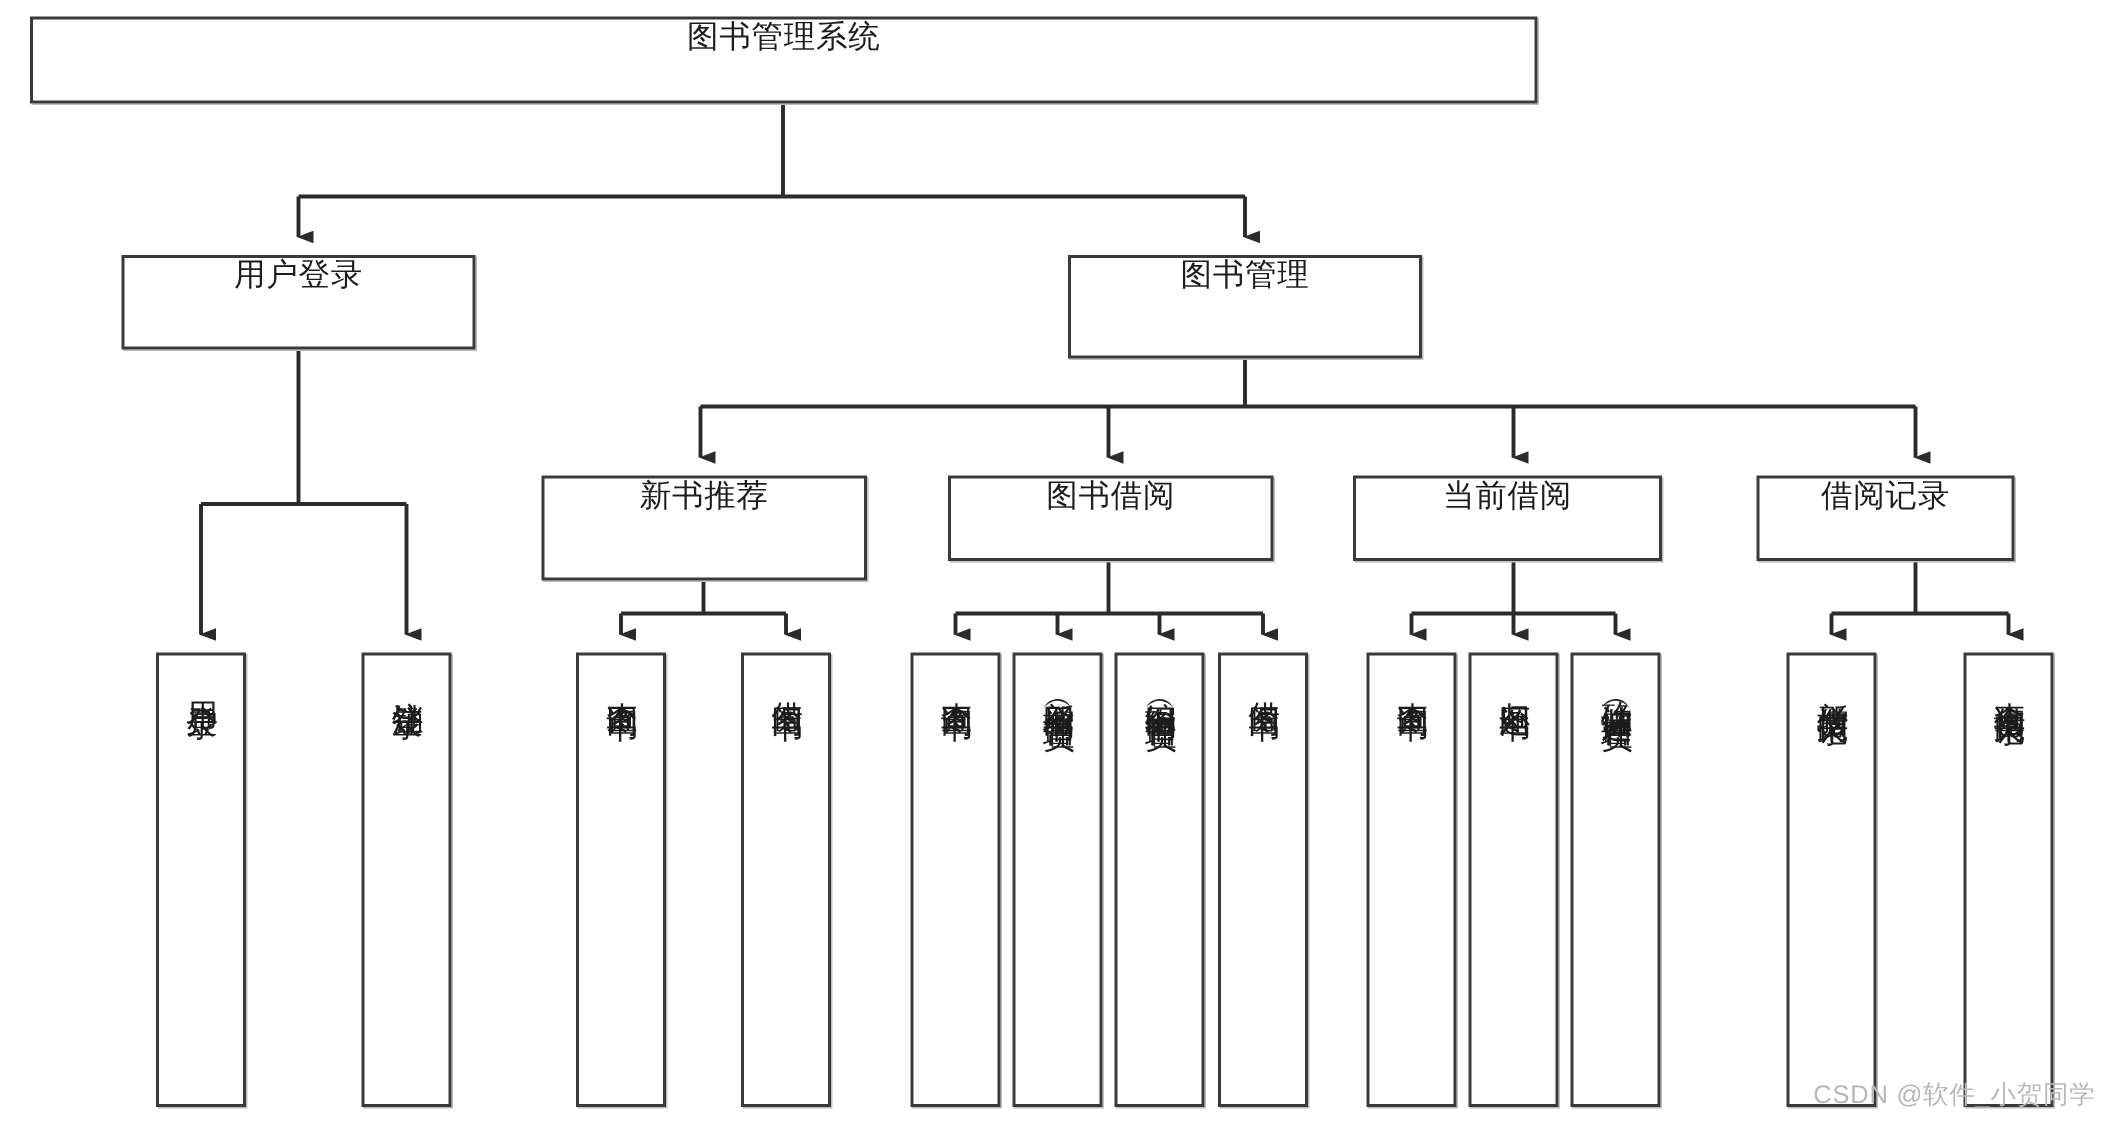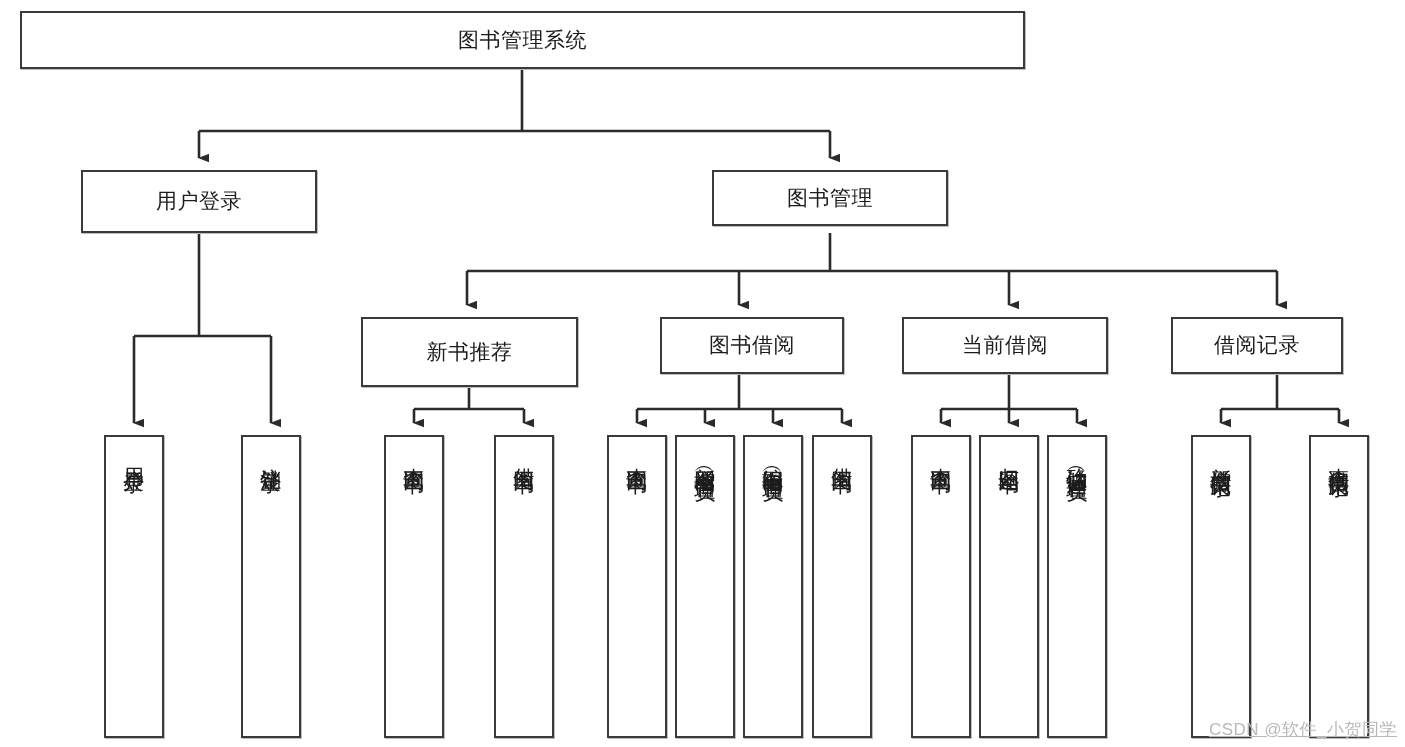--- a/index.html
+++ b/index.html
@@ -25,21 +25,20 @@
     height: 747px;
     pointer-events: none;
   }
   .node {
     position: absolute;
     box-sizing: border-box;
     background: #ffffff;
     border: 2px solid #3a3a3a;
     box-shadow: 1px 1px 0 0 #bdbdbd;
     display: flex;
-    align-items: center;
     justify-content: center;
     z-index: 2;
   }
   .node-label {
     color: #1c1c1c;
     font-size: 21px;
     line-height: 1.18;
     letter-spacing: 0.5px;
     white-space: nowrap;
     text-align: center;
@@ -62,21 +61,20 @@
   }
   .watermark {
     position: absolute;
     right: 8px;
     bottom: 6px;
     color: #b8b8b8;
     font-size: 17px;
     letter-spacing: 0.5px;
     z-index: 5;
     white-space: nowrap;
-    text-decoration: underline;
   }
 </style>
 </head>
 <body>
 
 <div id="canvas">
 
   <svg class="connectors" viewBox="0 0 1405 747">
     <defs>
       <marker id="arrow" markerWidth="9" markerHeight="11" refX="4.2" refY="10" orient="auto" markerUnits="userSpaceOnUse">
@@ -127,28 +125,28 @@
     </g>
   </svg>
 
   <div class="node horizontal" style="left:20px; top:11px; width:1005px; height:58px;">
     <span class="node-label">图书管理系统</span>
   </div>
 
   <div class="node horizontal" style="left:81px; top:170px; width:236px; height:63px;">
     <span class="node-label">用户登录</span>
   </div>
-  <div class="node horizontal" style="left:712px; top:170px; width:236px; height:56px;">
+  <div class="node horizontal" style="left:712px; top:170px; width:236px; height:69px;">
     <span class="node-label">图书管理</span>
   </div>
 
   <div class="node horizontal" style="left:361px; top:317px; width:217px; height:70px;">
     <span class="node-label">新书推荐</span>
   </div>
-  <div class="node horizontal" style="left:660px; top:317px; width:184px; height:57px;">
+  <div class="node horizontal" style="left:632px; top:317px; width:217px; height:57px;">
     <span class="node-label">图书借阅</span>
   </div>
   <div class="node horizontal" style="left:902px; top:317px; width:206px; height:57px;">
     <span class="node-label">当前借阅</span>
   </div>
   <div class="node horizontal" style="left:1171px; top:317px; width:172px; height:57px;">
     <span class="node-label">借阅记录</span>
   </div>
 
   <div class="node vertical" style="left:104px; top:435px; width:60px; height:303px;">

